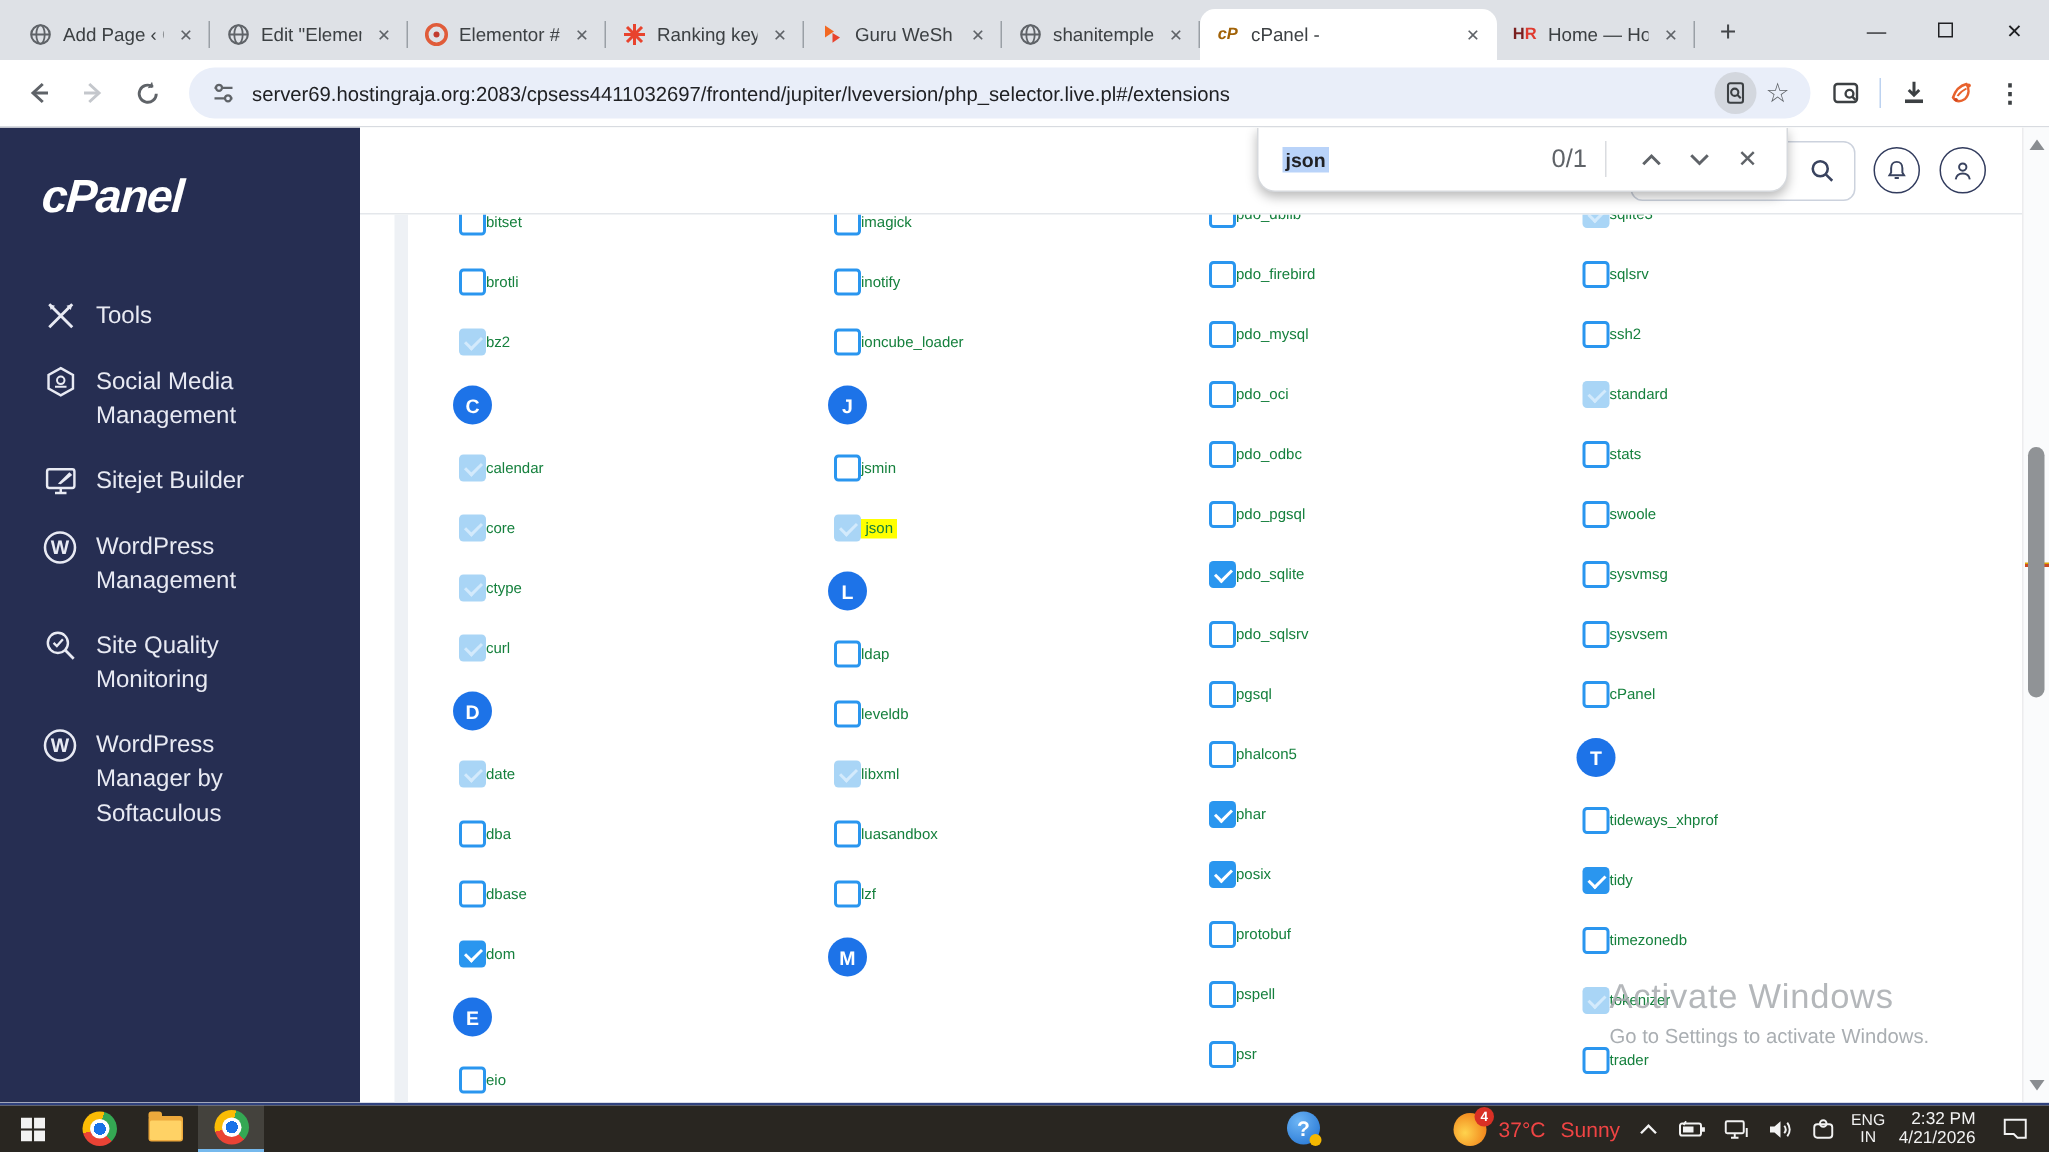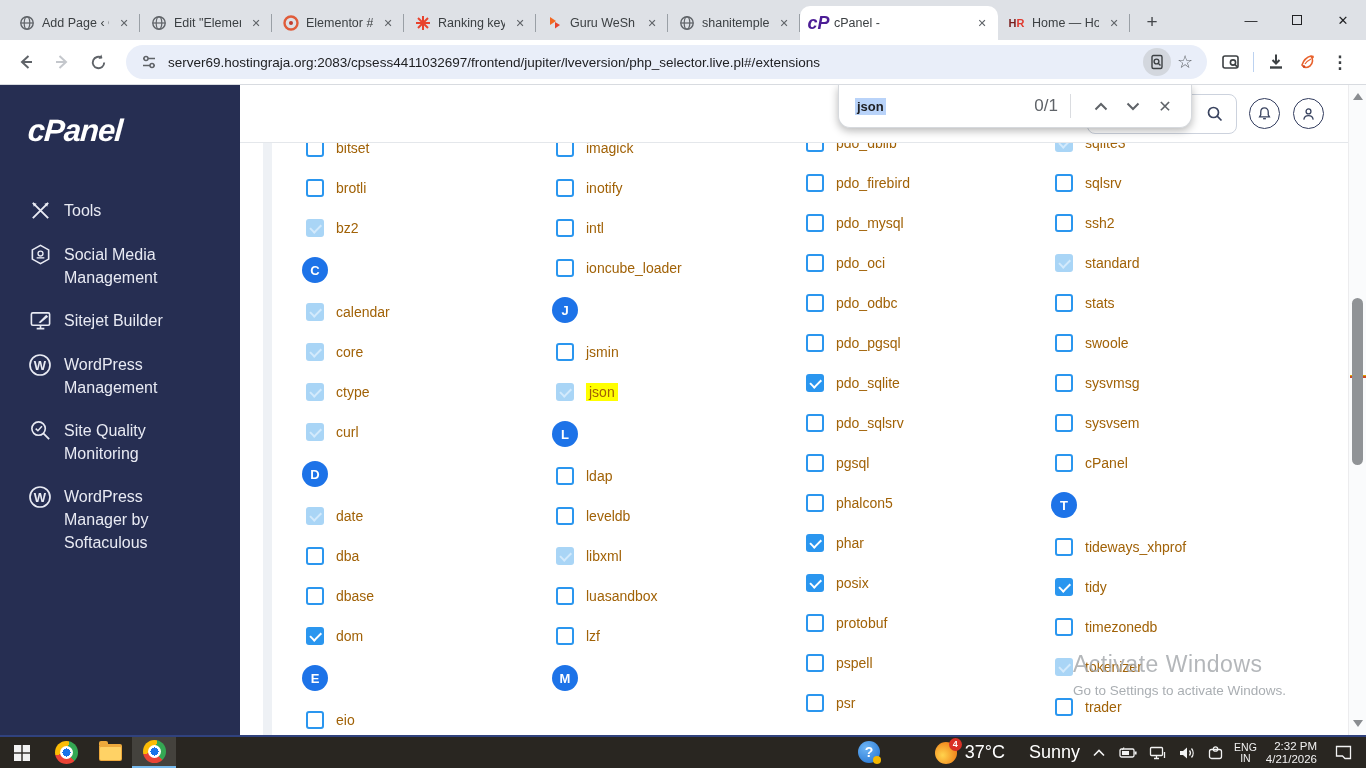--- a/index.html
+++ b/index.html
@@ -57,21 +57,21 @@
 
   .ext-col{position:absolute;z-index:1;}
   .ext-row{display:flex;align-items:center;height:40px;}
   .ext-row.badge-row{height:44px;}
   .cb{width:18px;height:18px;border-radius:3px;flex:none;position:relative;}
   .cb.u{border:2px solid var(--accent_blue,#2a96ef);background:#fff;}
   .cb.c{background:var(--accent_blue,#2a96ef);}
   .cb.d{background:var(--disabled_blue,#a9d5f6);}
   .cb.c::after,.cb.d::after{content:"";position:absolute;left:3.5px;top:4.5px;width:9px;height:4.5px;border-left:2.2px solid #fff;border-bottom:2.2px solid #fff;transform:rotate(-45deg);}
   .cb.d::after{border-color:#d3eafc;}
-  .ext-label{margin-left:12px;font-size:14px;color:#a16207;}
+  .ext-label{margin-left:0;font-size:10px;color:#15803d;}
   .ext-label.hl{background:var(--highlight_yellow,#ffff00);padding:1px 3px;}
   .letter-badge{width:26px;height:26px;margin-left:-4px;border-radius:50%;background:var(--badge_blue,#1d73e8);color:#fff;font-size:13px;font-weight:bold;display:flex;align-items:center;justify-content:center;}
 
   #watermark{position:absolute;left:833px;top:566px;z-index:6;color:#a7abaf;opacity:.85;pointer-events:none;}
   #wm1{font-size:23px;font-weight:300;letter-spacing:.5px;}
   #wm2{font-size:13.5px;margin-top:5px;color:#9ba0a5;text-align:center;}
 
   #vscroll{position:absolute;right:0;top:0;width:18px;height:100%;background:#fafbfc;border-left:1px solid #ececee;z-index:12;}
   .scroll-arrow{position:absolute;left:4px;width:0;height:0;border-left:5px solid transparent;border-right:5px solid transparent;}
   #arrow-up{top:8px;border-bottom:7px solid #8a8d91;}
@@ -89,21 +89,21 @@
   .chrome-logo::after{content:"";position:absolute;inset:5px;border-radius:50%;background:radial-gradient(circle,#1a73e8 0 44%,#ffffff 44% 100%);}
   .folder-logo{position:relative;width:23px;height:17px;background:#eda93c;border-radius:2px;}
   .folder-logo::before{content:"";position:absolute;left:0;top:-3px;width:9px;height:4px;background:#eda93c;border-radius:2px 2px 0 0;}
   .folder-logo::after{content:"";position:absolute;left:1px;top:3px;right:1px;bottom:1px;background:#ffd265;border-radius:1px;}
   #help-icon{position:absolute;left:858px;width:22px;height:22px;top:4px;border-radius:50%;background:radial-gradient(circle at 35% 30%,#6db5f5,#1e6fd0);color:#fff;font-weight:bold;font-size:14px;display:flex;align-items:center;justify-content:center;}
   #help-icon::after{content:"";position:absolute;right:-1px;bottom:-1px;width:8px;height:8px;border-radius:50%;background:#f5b800;}
   #tray{position:absolute;right:0;top:0;height:31px;display:flex;align-items:center;gap:9px;padding-right:6px;}
   #weather{display:flex;align-items:center;gap:8px;}
   #sun-icon{position:relative;width:22px;height:22px;border-radius:50%;background:radial-gradient(circle at 35% 60%,#ffd34d,#f28a1e 70%);}
   #sun-badge{position:absolute;right:-5px;top:-4px;min-width:13px;height:13px;border-radius:7px;background:#d93025;color:#fff;font-size:9px;font-weight:bold;display:flex;align-items:center;justify-content:center;padding:0 2px;}
-  #weather-text{font-size:18px;color:#ffffff;display:flex;gap:24px;}
+  #weather-text{font-size:14px;color:#ef4444;display:flex;gap:10px;}
   .tray-ico{width:20px;height:20px;display:flex;align-items:center;justify-content:center;}
   #lang{font-size:10.5px;line-height:11px;text-align:center;}
   #clock{font-size:11.5px;line-height:12.5px;text-align:right;}
   #action-center{width:34px;height:31px;display:flex;align-items:center;justify-content:center;}
   svg{display:block;}
 </style>
 </head>
 <body>
 
 <div id="screen">
@@ -172,21 +172,21 @@
             <circle cx="8" cy="8" r="6.2" fill="none" stroke="#5f6368" stroke-width="1.4"></circle>
             <ellipse cx="8" cy="8" rx="2.8" ry="6.2" fill="none" stroke="#5f6368" stroke-width="1.2"></ellipse>
             <path d="M1.8 8 H14.2" stroke="#5f6368" stroke-width="1.2"></path>
           </svg>
         </span>
         <span class="tab-title">shanitemple.c</span>
         <span class="tab-close">✕</span>
       </div>
       <div class="tab active">
         <span class="favicon">
-          <span style="color:#4c1d95;font-style:italic;font-size:18px;font-weight:bold;">cP</span>
+          <span style="color:#a16207;font-style:italic;font-size:11px;font-weight:bold;">cP</span>
         </span>
         <span class="tab-title">cPanel -</span>
         <span class="tab-close">✕</span>
       </div>
       <div class="tab">
         <span class="favicon">
           <span style="font-size:11px;"><b style="color:#7a1f1f;">H</b><b style="color:#e03a2f;">R</b></span>
         </span>
         <span class="tab-title">Home — Hos</span>
         <span class="tab-close">✕</span>
@@ -394,24 +394,20 @@
           <div class="ext-row">
             <span class="cb u"></span>
             <span class="ext-label">imagick</span>
           </div>
           <div class="ext-row">
             <span class="cb u"></span>
             <span class="ext-label">inotify</span>
           </div>
           <div class="ext-row">
             <span class="cb u"></span>
-            <span class="ext-label">intl</span>
-          </div>
-          <div class="ext-row">
-            <span class="cb u"></span>
             <span class="ext-label">ioncube_loader</span>
           </div>
           <div class="ext-row badge-row">
             <span class="letter-badge">J</span>
           </div>
           <div class="ext-row">
             <span class="cb u"></span>
             <span class="ext-label">jsmin</span>
           </div>
           <div class="ext-row">

